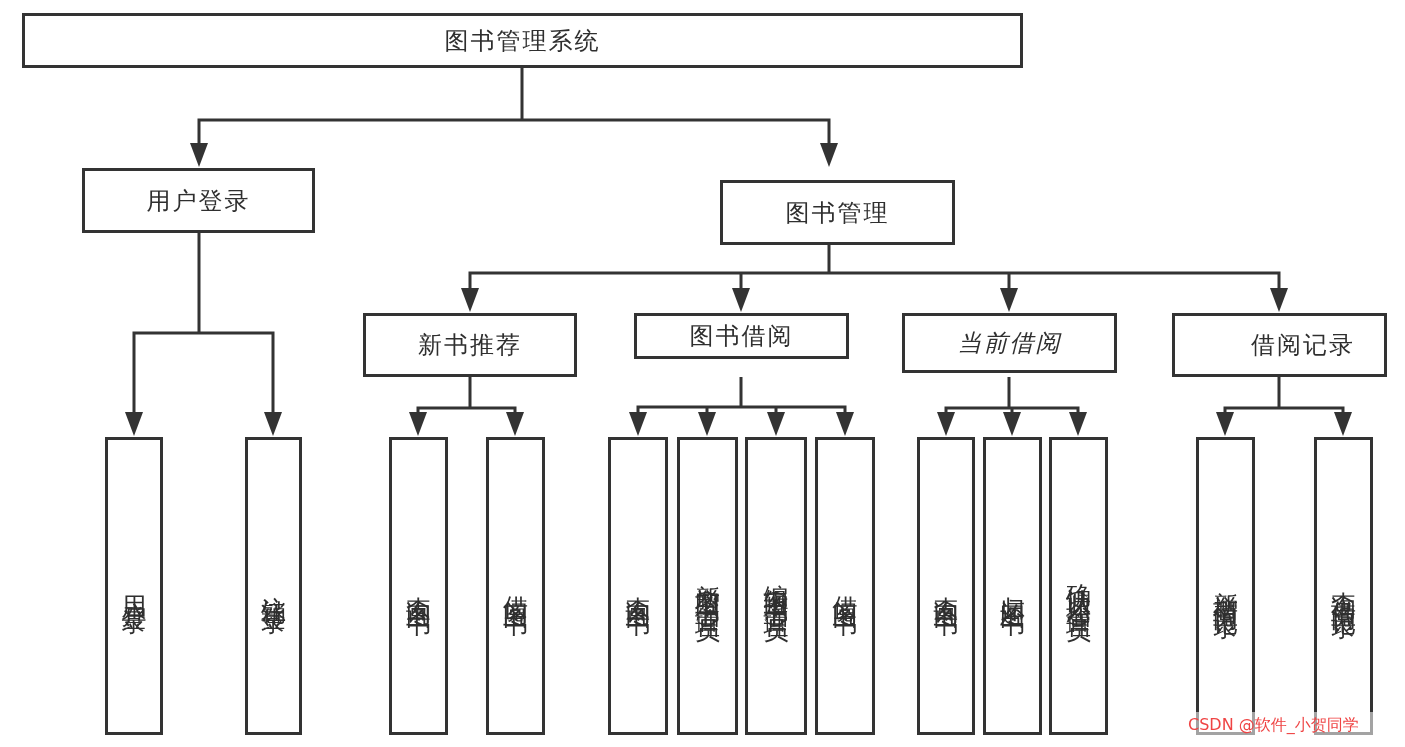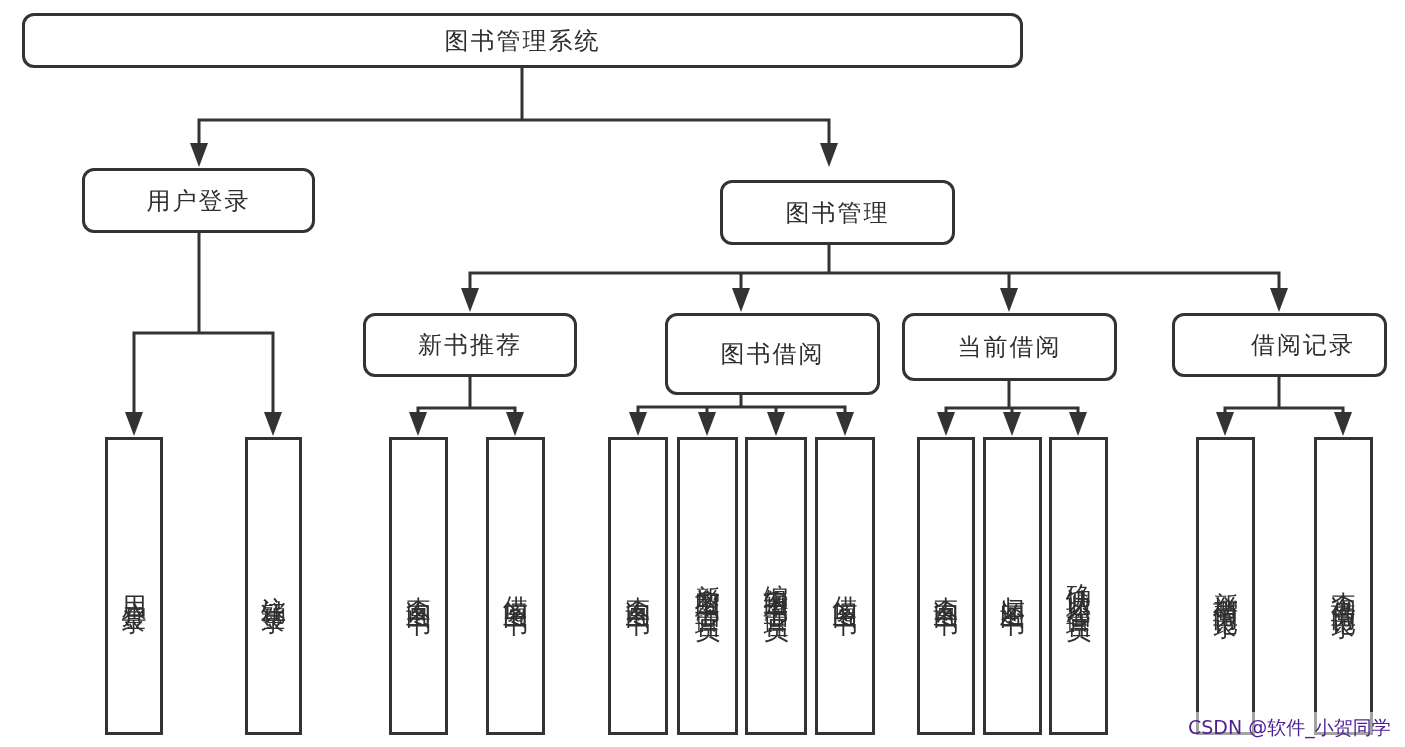--- a/index.html
+++ b/index.html
@@ -31,21 +31,20 @@
     display: flex;
     align-items: center;
     justify-content: center;
     color: #2f2f2f;
     z-index: 2;
   }
   .hnode {
     font-size: 24px;
     letter-spacing: 2px;
     white-space: nowrap;
-    border-radius: 12px;
   }
   .vnode span {
     writing-mode: vertical-rl;
     font-size: 25px;
     letter-spacing: 5px;
     line-height: 1;
     color: #2f2f2f;
   }
   .watermark-band {
     position: absolute;
@@ -53,22 +52,22 @@
     top: 712px;
     width: 237px;
     height: 32px;
     background: rgba(255,255,255,0.55);
     z-index: 3;
   }
   .watermark {
     position: absolute;
     left: 1188px;
     top: 715px;
-    font-size: 19px;
-    color: #4c1d95;
+    font-size: 16px;
+    color: #ef4444;
     white-space: nowrap;
     z-index: 4;
   }
 </style>
 </head>
 <body>
 
 <div class="canvas">
 
   <svg class="connectors" viewBox="0 0 1405 747" xmlns="http://www.w3.org/2000/svg">
@@ -118,24 +117,24 @@
   <div class="node hnode" style="left:82px; top:168px; width:233px; height:65px;">
     <span>用户登录</span>
   </div>
   <div class="node hnode" style="left:712px; top:180px; width:235px; height:65px;margin-left:8px;">
     <span>图书管理</span>
   </div>
 
   <div class="node hnode" style="left:363px; top:313px; width:214px; height:64px;justify-content:center;">
     <span>新书推荐</span>
   </div>
-  <div class="node hnode" style="left:634px; top:313px; width:215px; height:82px;margin-left:31px;">
+  <div class="node hnode" style="left:634px; top:313px; width:215px; height:46px;">
     <span>图书借阅</span>
   </div>
-  <div class="node hnode" style="left:902px; top:313px; width:215px; height:68px;">
+  <div class="node hnode" style="left:902px; top:313px; width:215px; height:60px;font-style:italic;">
     <span>当前借阅</span>
   </div>
   <div class="node hnode" style="left:1172px; top:313px; width:215px; height:64px;padding-left:47px;">
     <span>借阅记录</span>
   </div>
 
   <div class="node vnode" style="left:105px; top:437px; width:58px; height:298px;">
     <span>用户登录</span>
   </div>
   <div class="node vnode" style="left:245px; top:437px; width:57px; height:298px;">

